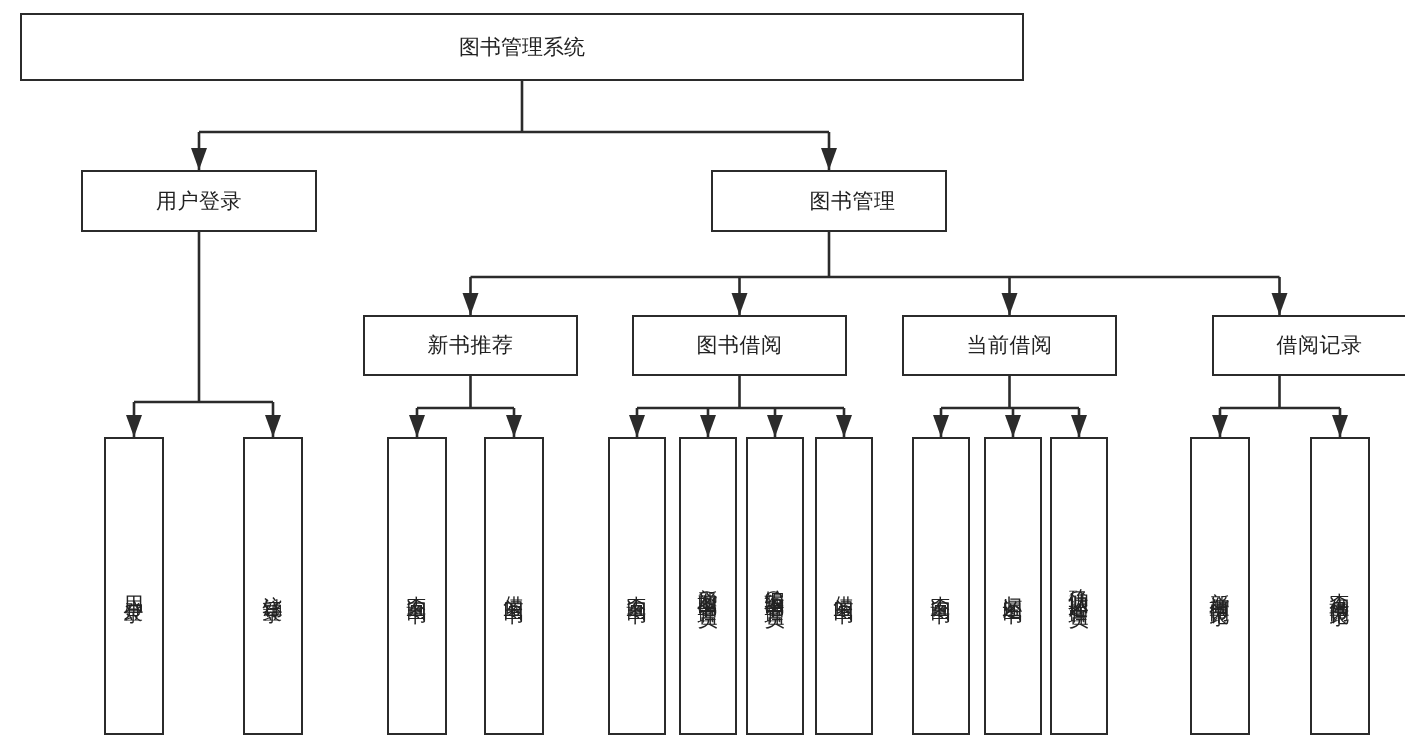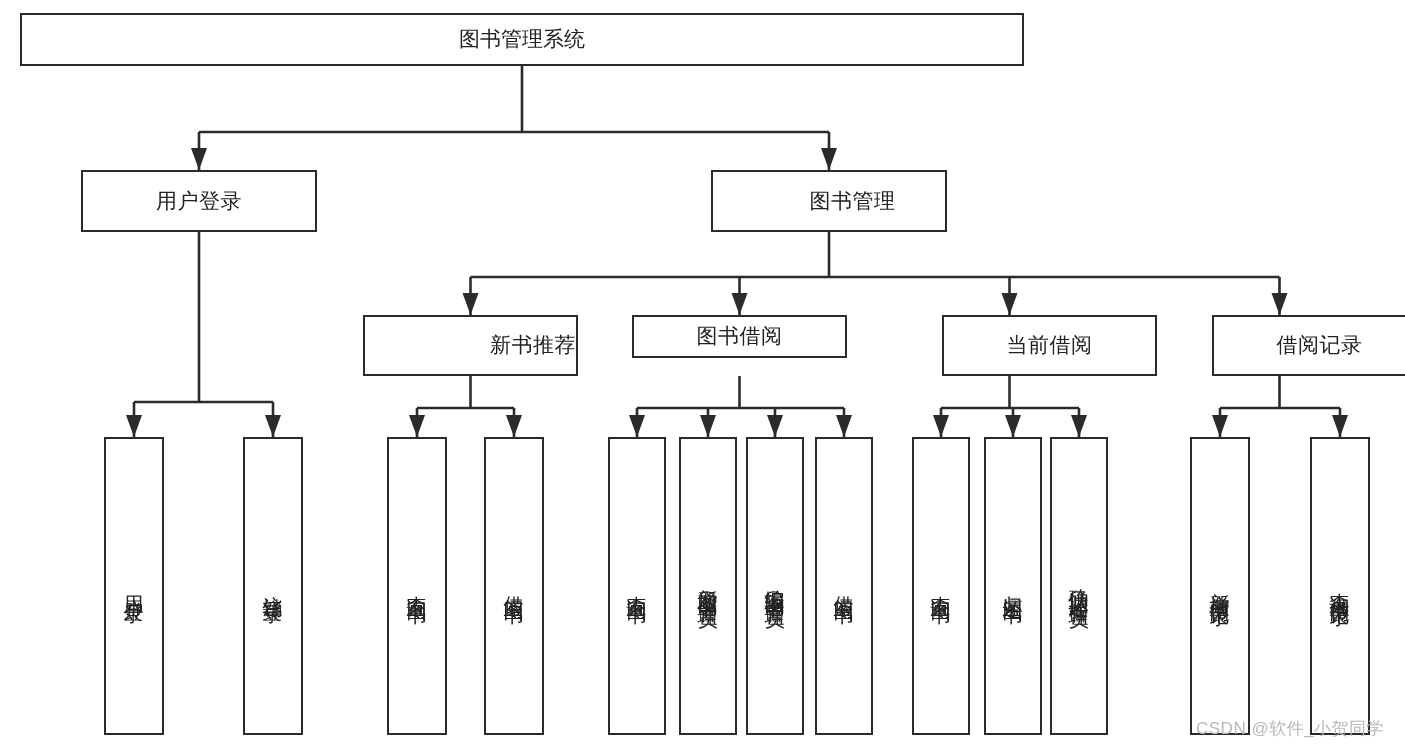--- a/index.html
+++ b/index.html
@@ -118,36 +118,36 @@
       <line x1="1079" y1="408" x2="1079" y2="437" stroke="#2b2b2b" stroke-width="2.6"></line>
       <polygon points="1071,415 1087,415 1079,437" fill="#2b2b2b"></polygon>
       <line x1="1279.5" y1="376" x2="1279.5" y2="408" stroke="#2b2b2b" stroke-width="2.6"></line>
       <line x1="1220" y1="408" x2="1340" y2="408" stroke="#2b2b2b" stroke-width="2.6"></line>
       <line x1="1220" y1="408" x2="1220" y2="437" stroke="#2b2b2b" stroke-width="2.6"></line>
       <polygon points="1212,415 1228,415 1220,437" fill="#2b2b2b"></polygon>
       <line x1="1340" y1="408" x2="1340" y2="437" stroke="#2b2b2b" stroke-width="2.6"></line>
       <polygon points="1332,415 1348,415 1340,437" fill="#2b2b2b"></polygon>
     </svg>
   <div id="nodes-layer">
-      <div class="node node-root" style="left: 20px; top: 13px; width: 1004px; height: 53px;">
+      <div class="node node-root" style="left: 20px; top: 13px; width: 1004px; height: 68px;">
         <span>图书管理系统</span>
       </div>
       <div class="node node-h" style="left: 81px; top: 170px; width: 236px; height: 62px;">
         <span>用户登录</span>
       </div>
       <div class="node node-h" style="left: 711px; top: 170px; width: 236px; height: 62px; padding-left: 47px;">
         <span>图书管理</span>
       </div>
-      <div class="node node-h" style="left: 363px; top: 315px; width: 215px; height: 61px; justify-content: flex-end;">
+      <div class="node node-h" style="left: 363px; top: 315px; width: 215px; height: 61px;">
         <span>新书推荐</span>
       </div>
-      <div class="node node-h" style="left: 632px; top: 315px; width: 215px; height: 43px;">
+      <div class="node node-h" style="left: 632px; top: 315px; width: 215px; height: 61px;">
         <span>图书借阅</span>
       </div>
-      <div class="node node-h" style="left: 902px; top: 315px; width: 215px; height: 61px; margin-left: 40px;">
+      <div class="node node-h" style="left: 902px; top: 315px; width: 215px; height: 61px;">
         <span>当前借阅</span>
       </div>
       <div class="node node-h" style="left: 1172px; top: 315px; width: 215px; height: 61px; margin-left: 40px;">
         <span>借阅记录</span>
       </div>
       <div class="node node-leaf" style="left: 104px; top: 437px; width: 60px; height: 298px;">
         <span class="vlabel">用户登录</span>
       </div>
       <div class="node node-leaf" style="left: 243px; top: 437px; width: 60px; height: 298px;">
         <span class="vlabel">注销登录</span>
@@ -179,14 +179,13 @@
       <div class="node node-leaf" style="left: 1050px; top: 437px; width: 58px; height: 298px;">
         <span class="vlabel">确认归还（管理员）</span>
       </div>
       <div class="node node-leaf" style="left: 1190px; top: 437px; width: 60px; height: 298px;">
         <span class="vlabel">新增借阅记录</span>
       </div>
       <div class="node node-leaf" style="left: 1310px; top: 437px; width: 60px; height: 298px;">
         <span class="vlabel">查询借阅记录</span>
       </div>
     </div>
-  <div class="watermark" style="left: 1196px; top: 717px;">CSDN @软件_小贺同学</div>
 </div>
 
 </body></html>

